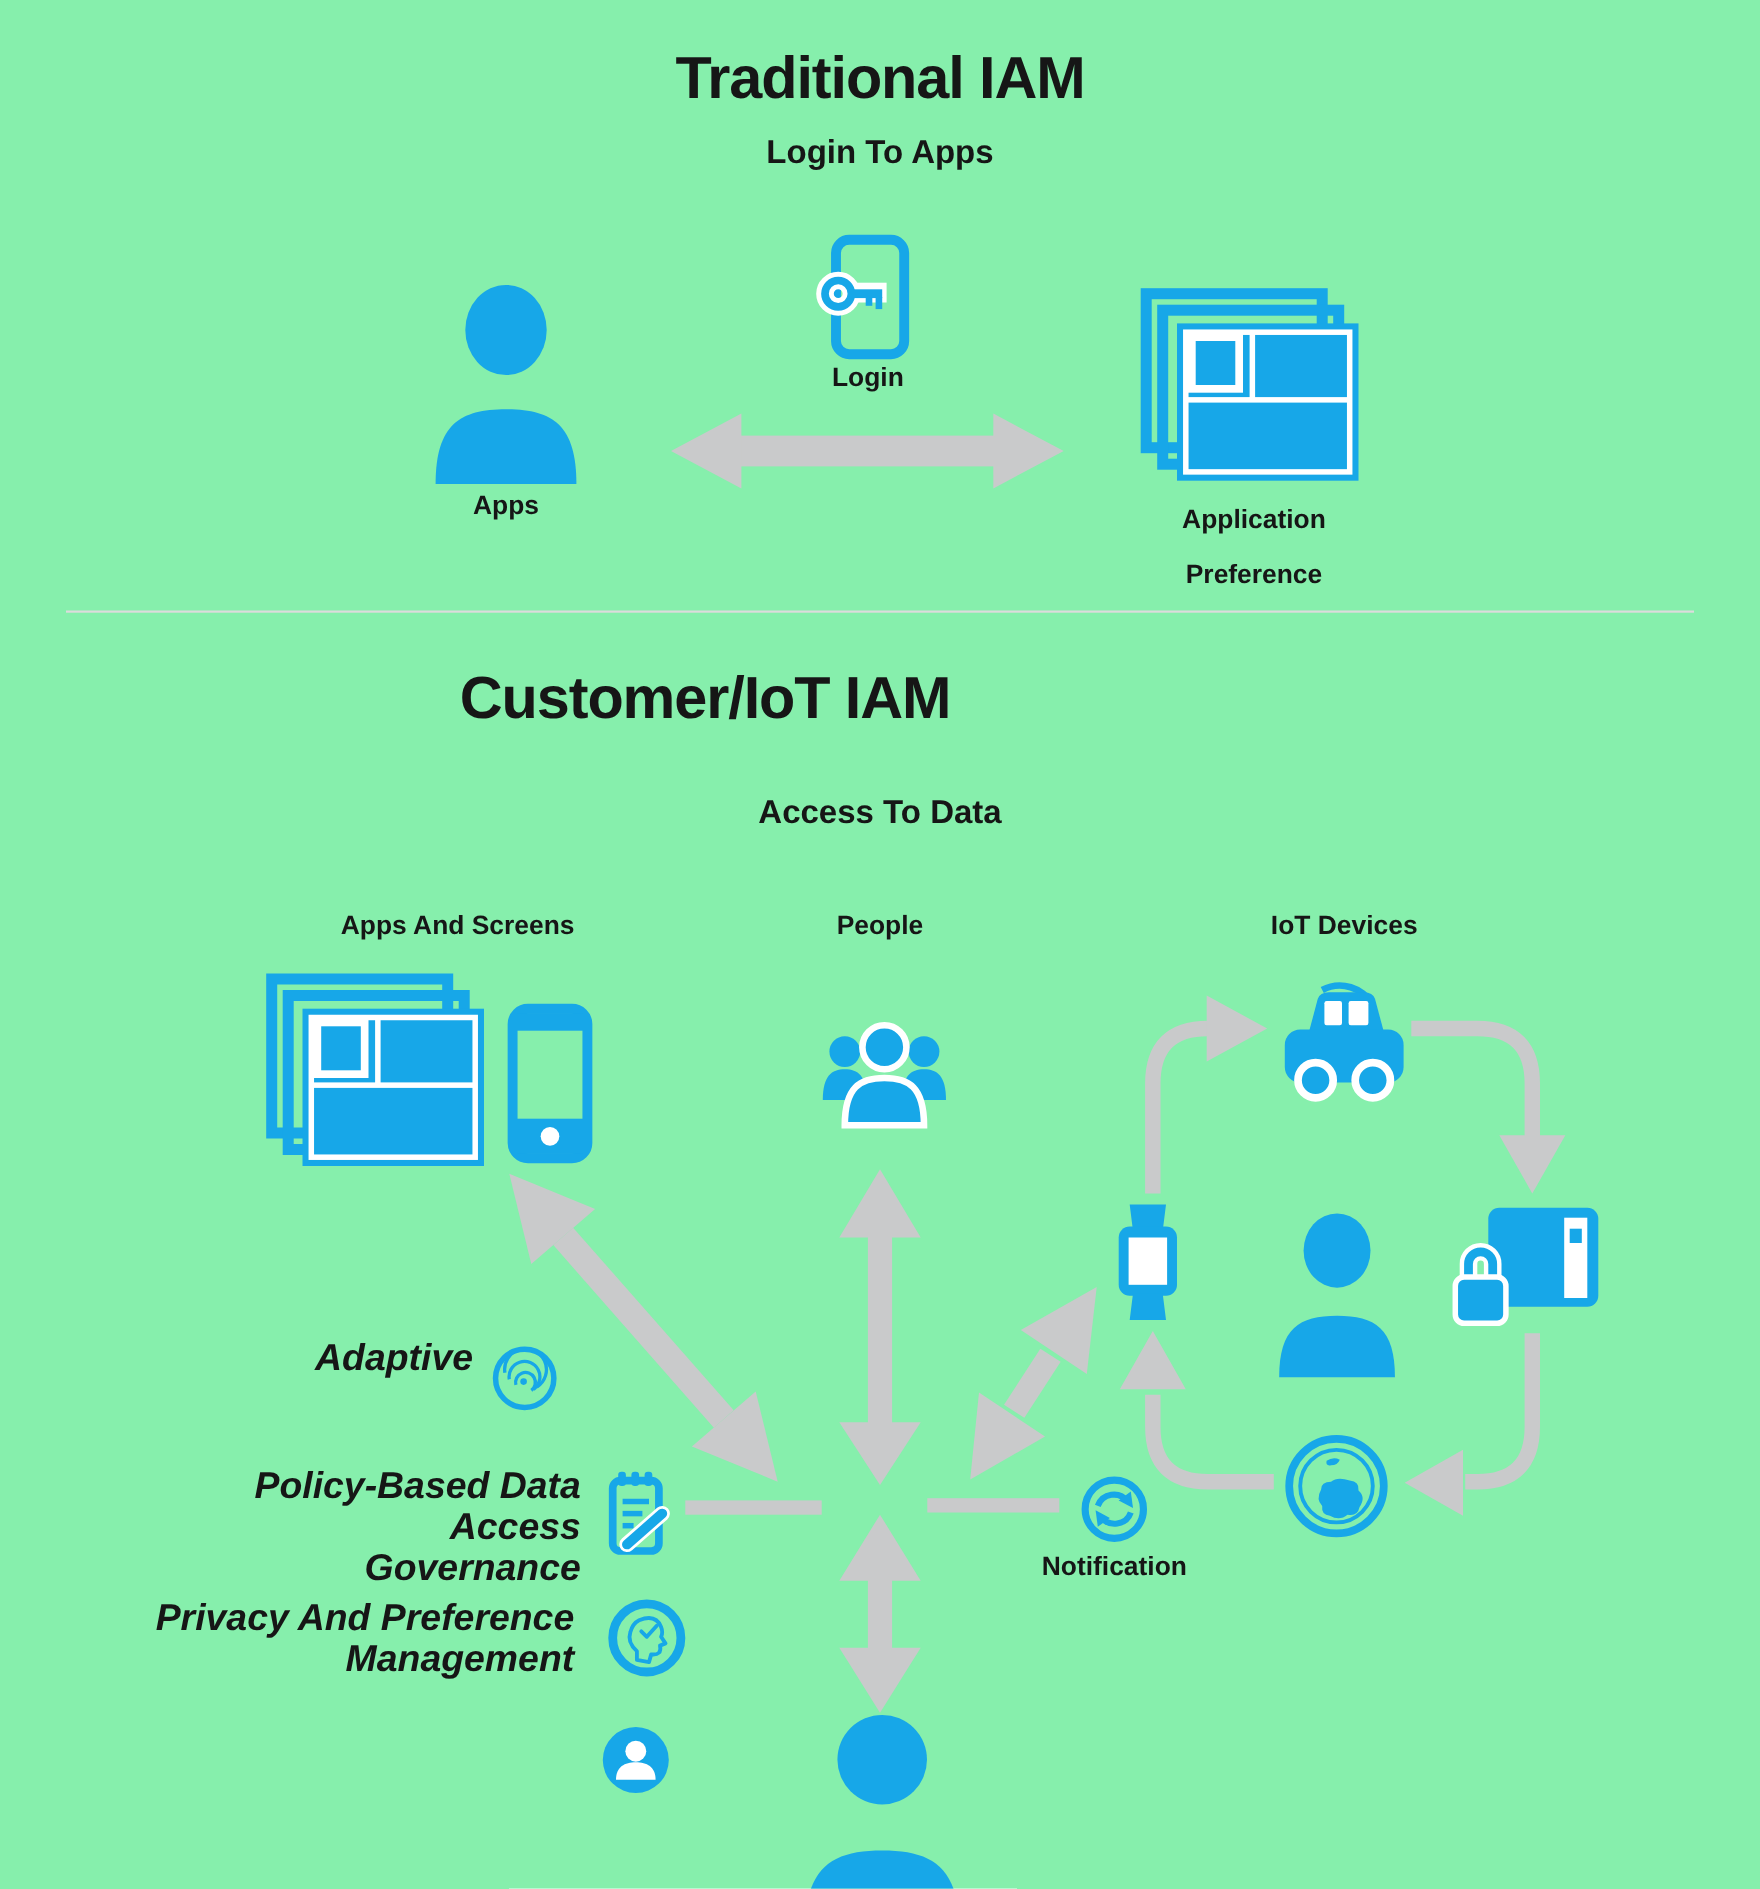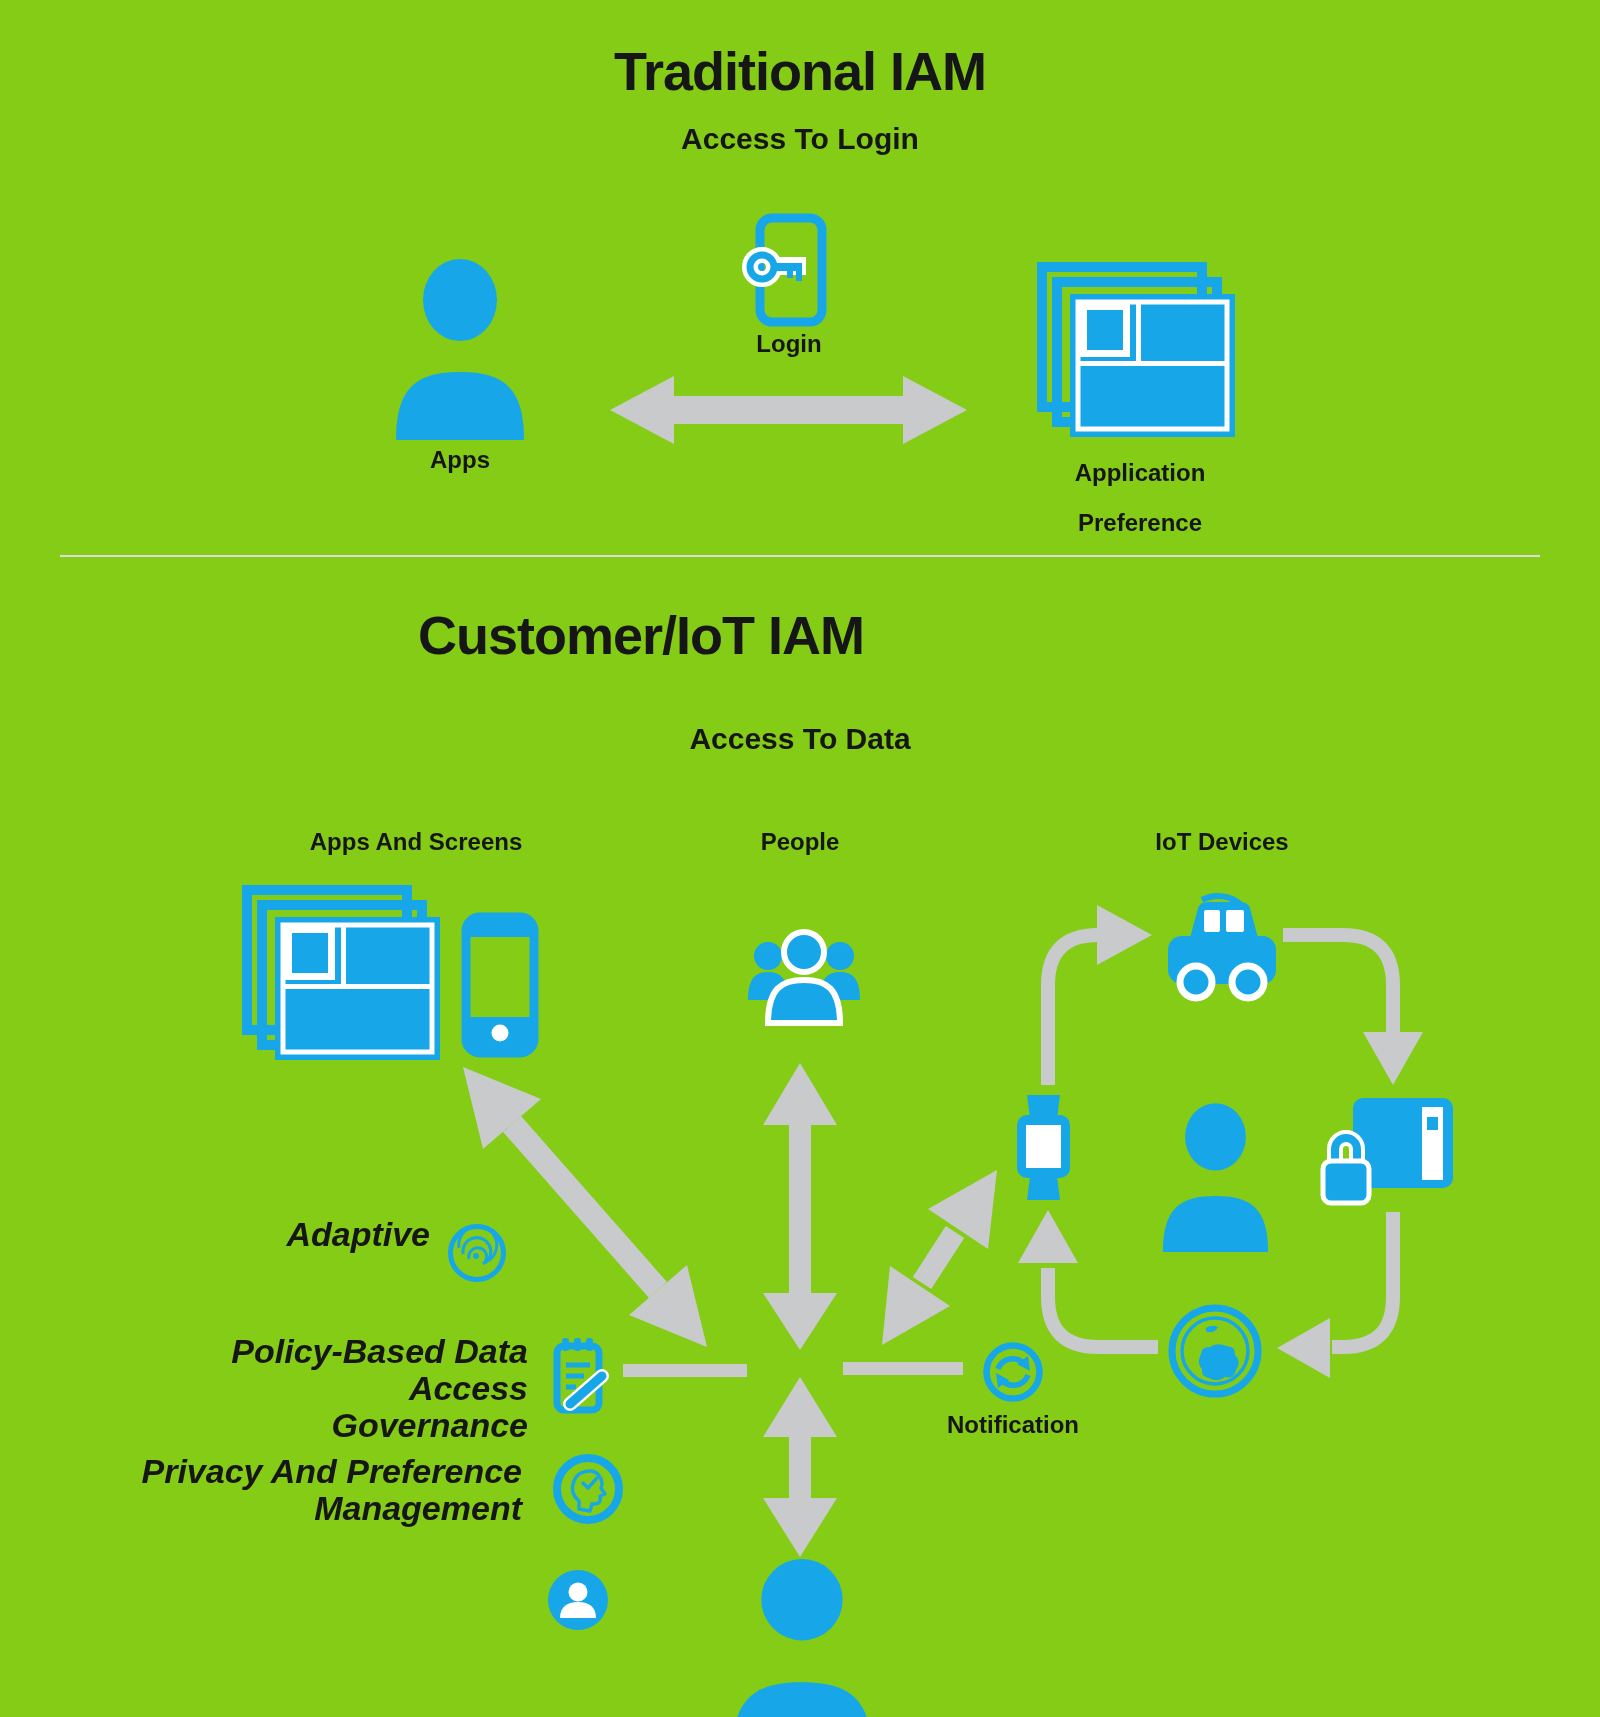--- a/index.html
+++ b/index.html
@@ -1,17 +1,17 @@
 <!DOCTYPE html>
 <html style="--blue: #17A7E8; --gray: #C9CACB; --divider: #DCDCDC; --text: #161616;"><head>
 <meta charset="utf-8">
 <style>
   :root{ --blue:#17A7E8; --gray:#C9CACB; --divider:#DCDCDC; --text:#161616; }
   html,body{margin:0;padding:0;background:#fff;}
-  #stage{position:relative;width:1600px;height:1717px;background:#84cc16;overflow:hidden;
+  #stage{position:relative;width:1600px;height:1717px;background:#86efac;overflow:hidden;
          font-family:"Liberation Sans", sans-serif;color:var(--text);}
   .abs{position:absolute;}
   .ctr{text-align:center;}
   .rgt{text-align:right;font-style:italic;}
   .title{font-size:54px;font-weight:700;letter-spacing:-1px;}
   .subtitle{font-size:30px;font-weight:700;}
   .lbl{font-size:24px;font-weight:700;}
   .lbl2{font-size:34px;font-weight:700;line-height:37px;}
   .fb{fill:var(--blue);}
   .fw{fill:#fff;}
@@ -69,21 +69,21 @@
       <path class="gs" stroke-width="14" d="M1283,935 L1343,935 Q1393,935 1393,985 L1393,1040"></path>
       <polygon class="gray" points="1393,1085 1363,1032 1423,1032"></polygon>
       <path class="gs" stroke-width="14" d="M1393,1212 L1393,1297 Q1393,1347 1343,1347 L1332,1347"></path>
       <polygon class="gray" points="1277,1348 1330,1318 1330,1378"></polygon>
       <path class="gs" stroke-width="14" d="M1158,1347 L1098,1347 Q1048,1347 1048,1297 L1048,1268"></path>
       <polygon class="gray" points="1048,1210 1018,1263 1078,1263"></polygon>
     </g>
   </svg>
 
   <div class="abs ctr title" style="left:0;top:40px;width:1600px">Traditional IAM</div>
-  <div class="abs ctr subtitle" style="left:0;top:122px;width:1600px">Access To Login</div>
+  <div class="abs ctr subtitle" style="left:0;top:122px;width:1600px">Login To Apps</div>
 
   <svg class="abs" style="left:390px;top:258px" width="140" height="184" viewBox="0 0 140 180">
     <ellipse class="fb" cx="70" cy="40" rx="37" ry="41"></ellipse>
     <path class="fb" d="M6,180 C6,126 28,112 70,112 C112,112 134,126 134,180 Z"></path>
   </svg>
   <div class="abs ctr lbl" style="left:380px;top:446px;width:160px">Apps</div>
 
   <svg class="abs" style="left:744px;top:214px" width="84" height="112" viewBox="0 0 84 112">
     <rect class="sb" x="16" y="4" width="62" height="104" rx="12" stroke-width="9"></rect>
     <g>

